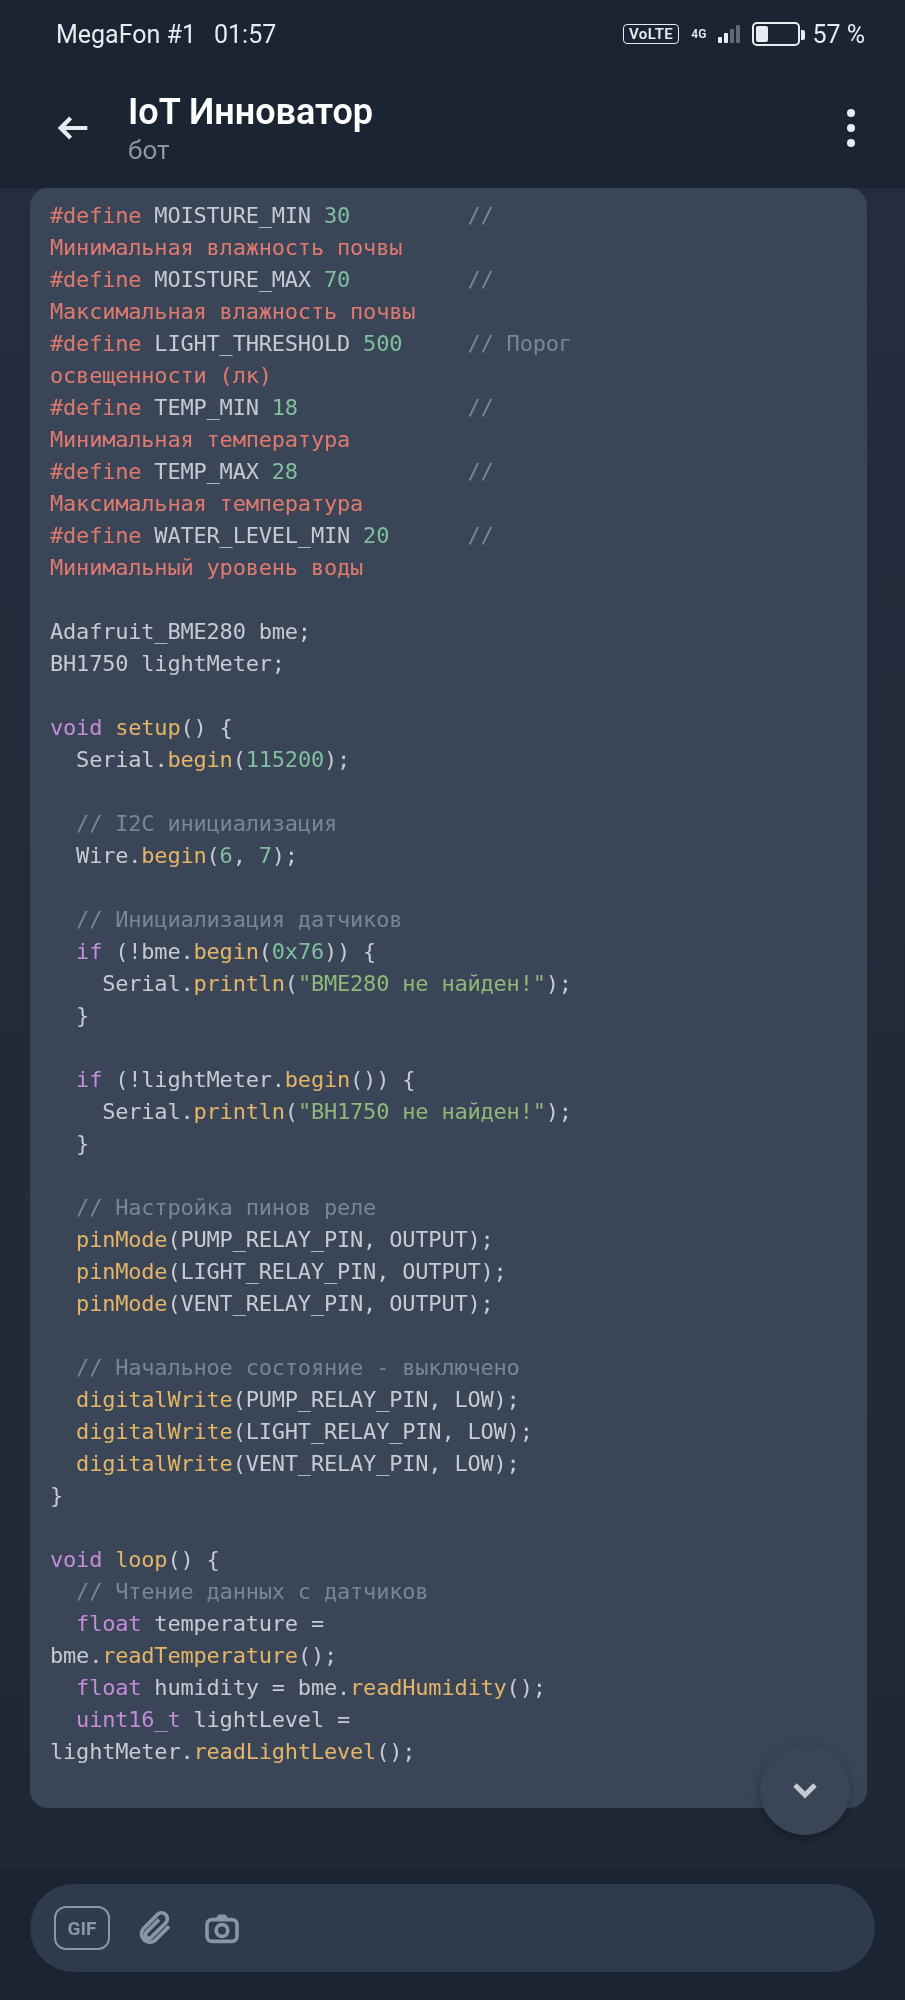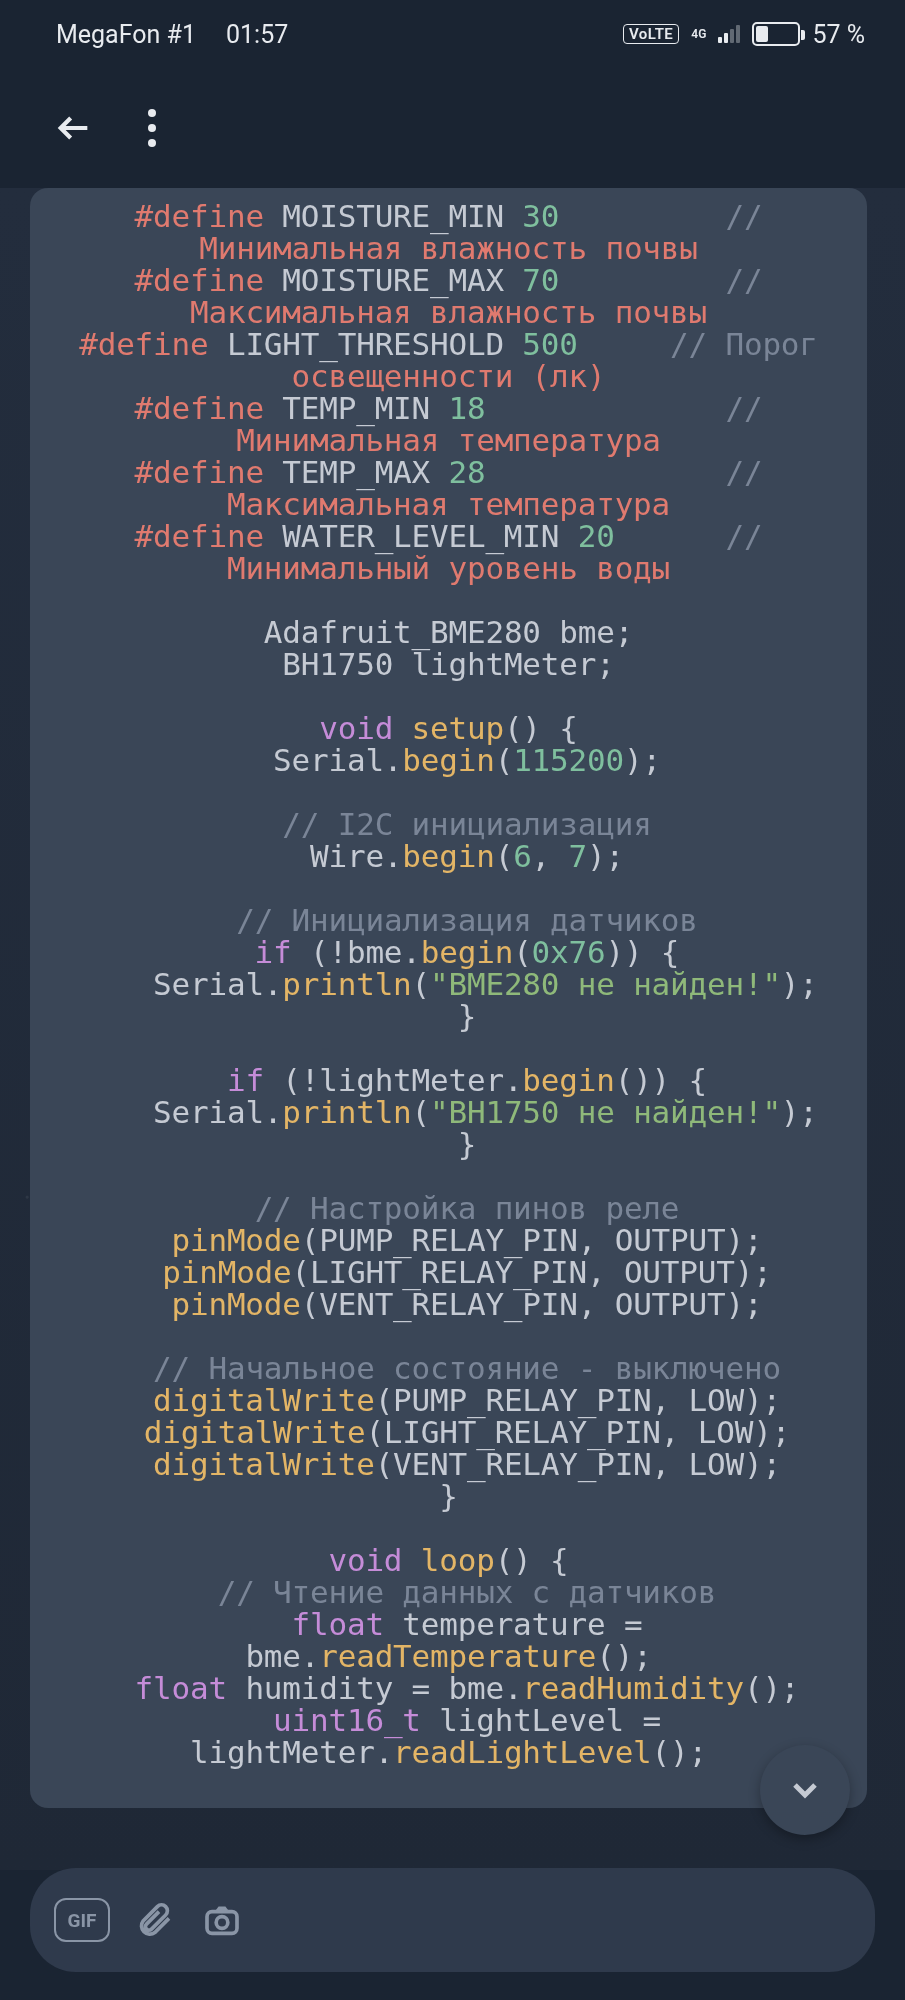--- a/index.html
+++ b/index.html
@@ -1,18 +1,18 @@
 <!DOCTYPE html>
 <html><head>
 <meta charset="utf-8">
 <style>
   *{margin:0;padding:0;box-sizing:border-box;}
   html,body{width:905px;height:2000px;background:#1a2432;font-family:-apple-system,BlinkMacSystemFont,"Segoe UI",Roboto,sans-serif;color:#e4e7eb;overflow:hidden;}
   .statusbar{height:68px;display:flex;align-items:center;justify-content:space-between;padding:0 40px 0 56px;font-size:25px;color:#e8ebef;}
-  .statusbar .left{display:flex;align-items:center;gap:30px;font-size:25px;}
+  .statusbar .left{display:flex;align-items:center;gap:18px;font-size:25px;}
   .statusbar .right{display:flex;align-items:center;gap:12px;justify-content:space-between;}
   .volte{border:1.5px solid #e8ebef;border-radius:4px;padding:0 5px;font-size:15px;font-weight:600;letter-spacing:0.5px;}
   .sig4g{font-size:12px;font-weight:600;line-height:1;}
   .sigbars{display:inline-flex;align-items:flex-end;gap:2px;}
   .sigbars span{width:4px;background:#e8ebef;display:block;border-radius:1px;}
   .sigbars .b1{height:6px;}
   .sigbars .b2{height:10px;}
   .sigbars .b3{height:14px;opacity:.35;}
   .sigbars .b4{height:18px;opacity:.35;}
   .batt{width:48px;height:24px;border:2px solid #e8ebef;border-radius:5px;position:relative;}
@@ -24,35 +24,35 @@
   .avatar{width:86px;height:86px;border-radius:50%;background:linear-gradient(160deg,#8b7cf0 0%,#7a5fd8 100%);display:flex;align-items:center;justify-content:center;font-size:30px;font-weight:500;color:#fff;}
   .title-block{flex:1;display:flex;flex-direction:column;gap:2px;}
   .title{font-size:36px;font-weight:600;color:#fff;}
   .subtitle{font-size:26px;color:#8a95a6;}
   .more{width:48px;height:48px;display:flex;align-items:center;justify-content:center;cursor:pointer;}
   .more-dots{display:flex;flex-direction:column;gap:7px;}
   .more-dots span{width:8px;height:8px;border-radius:50%;background:#e8ebef;}
   .chat-area{position:absolute;top:188px;left:0;right:0;bottom:130px;background:linear-gradient(180deg,#232d3d 0%,#1f2836 100%);overflow:hidden;}
   .chat-bg{position:absolute;inset:0;opacity:0.06;background-image:radial-gradient(circle at 92% 8%,#fff 1px,transparent 2px),radial-gradient(circle at 95% 30%,#fff 1px,transparent 2px),radial-gradient(circle at 3% 60%,#fff 1px,transparent 2px),radial-gradient(circle at 90% 85%,#fff 1px,transparent 2px);background-size:100% 100%;}
   .msg{position:absolute;top:0;left:30px;right:38px;background:#3a4657;border-radius:18px;padding:12px 0 40px 0;overflow:hidden;}
-  .code{font-family:"SF Mono",Consolas,Menlo,monospace;font-size:31px;line-height:32px;white-space:pre;color:#c5cad3;padding:0 20px;letter-spacing:-0.2px;text-align:center;}
+  .code{font-family:"SF Mono",Consolas,Menlo,monospace;font-size:22px;line-height:32px;white-space:pre;color:#c5cad3;padding:0 20px;letter-spacing:-0.2px;}
   .kw-def{color:#e07a6f;}
   .kw-void{color:#c58cd8;}
   .kw-if{color:#c58cd8;}
   .kw-type{color:#c58cd8;}
   .ident{color:#c5cad3;}
   .fn{color:#e3b566;}
   .num{color:#7fbf9e;}
   .str{color:#8fb97a;}
   .cmt{color:#7a8597;}
   .cmt-ru{color:#e07a6f;}
   .punc{color:#c5cad3;}
   .scroll-down{position:absolute;right:55px;bottom:165px;width:90px;height:90px;border-radius:50%;background:#3a4657;display:flex;align-items:center;justify-content:center;cursor:pointer;box-shadow:0 4px 12px rgba(0,0,0,.3);}
   .scroll-down svg{width:40px;height:40px;stroke:#c5cad3;stroke-width:3;fill:none;}
-  .input-bar{position:absolute;bottom:28px;left:30px;right:30px;height:104px;background:#2f3a4c;border-radius:46px;display:flex;align-items:center;padding:0 24px;gap:20px;}
+  .input-bar{position:absolute;bottom:28px;left:30px;right:30px;height:88px;background:#2f3a4c;border-radius:46px;display:flex;align-items:center;padding:0 24px;gap:20px;}
   .gif-btn{width:56px;height:44px;border:2.5px solid #8a95a6;border-radius:12px;display:flex;align-items:center;justify-content:center;font-size:19px;font-weight:700;color:#8a95a6;cursor:pointer;}
   .msg-input{flex:1;background:transparent;border:none;outline:none;font-size:34px;color:#e4e7eb;}
   .msg-input::placeholder{color:#6e7a8c;}
   .cursor-caret{position:absolute;left:116px;top:20px;width:2px;height:52px;background:#5aa3e8;}
   .attach{width:48px;height:48px;display:flex;align-items:center;justify-content:center;cursor:pointer;}
   .attach svg{width:40px;height:40px;stroke:#8a95a6;stroke-width:2.2;fill:none;}
   .camera{width:48px;height:48px;display:flex;align-items:center;justify-content:center;cursor:pointer;}
   .camera svg{width:40px;height:40px;stroke:#8a95a6;stroke-width:2.2;fill:none;}
   .input-wrap{flex:1;position:relative;display:flex;align-items:center;}
 </style>
@@ -78,20 +78,24 @@
       </span>
     <span>57 %</span>
   </div>
 </div>
 
 <div class="header">
   <div class="back-arrow">
     <svg viewBox="0 0 24 24">
         <path d="M20 12H4M10 6l-6 6 6 6"></path>
       </svg>
+  </div>
+  <div class="title-block">
+    <div class="title">IoT Инноватор</div>
+    <div class="subtitle">бот</div>
   </div>
   <div class="more">
     <div class="more-dots">
         <span></span>
         <span></span>
         <span></span>
       </div>
   </div>
 </div>
 

